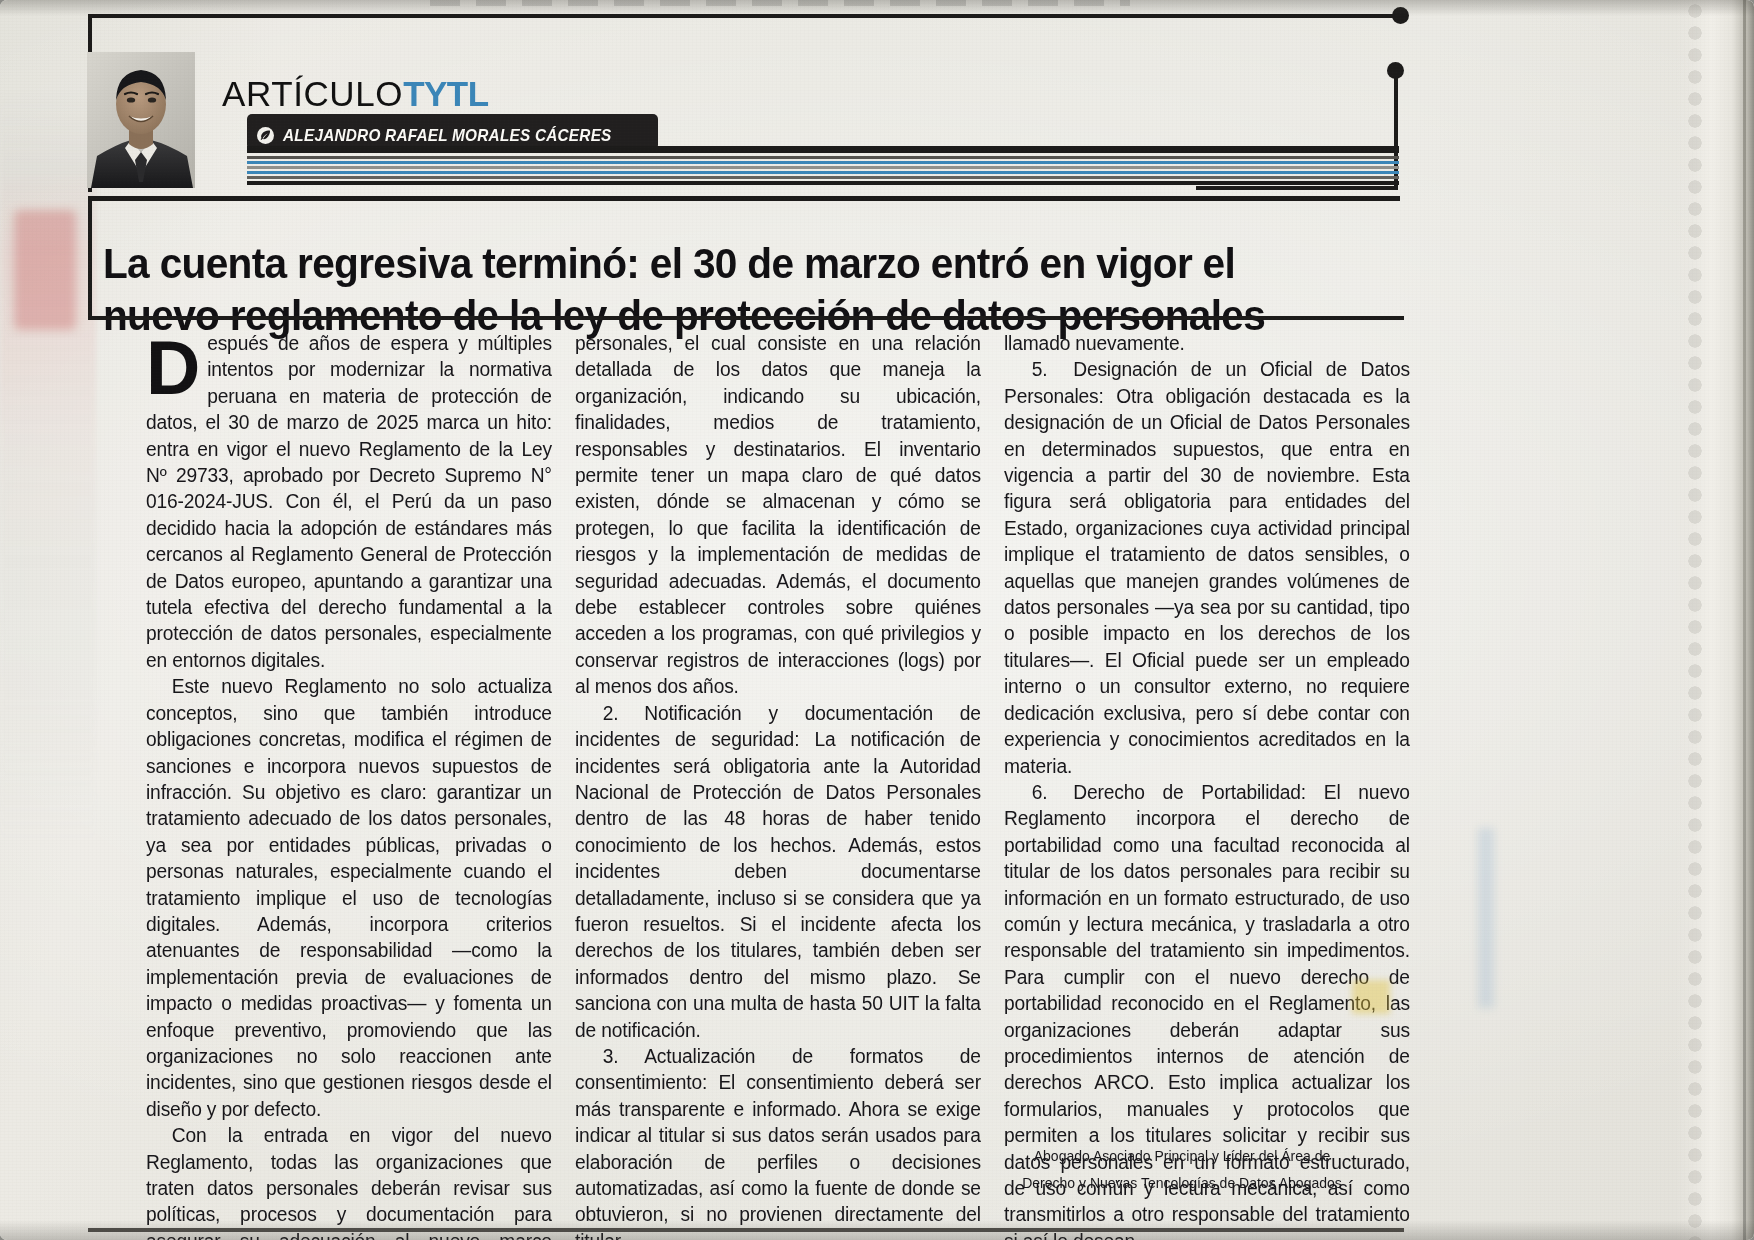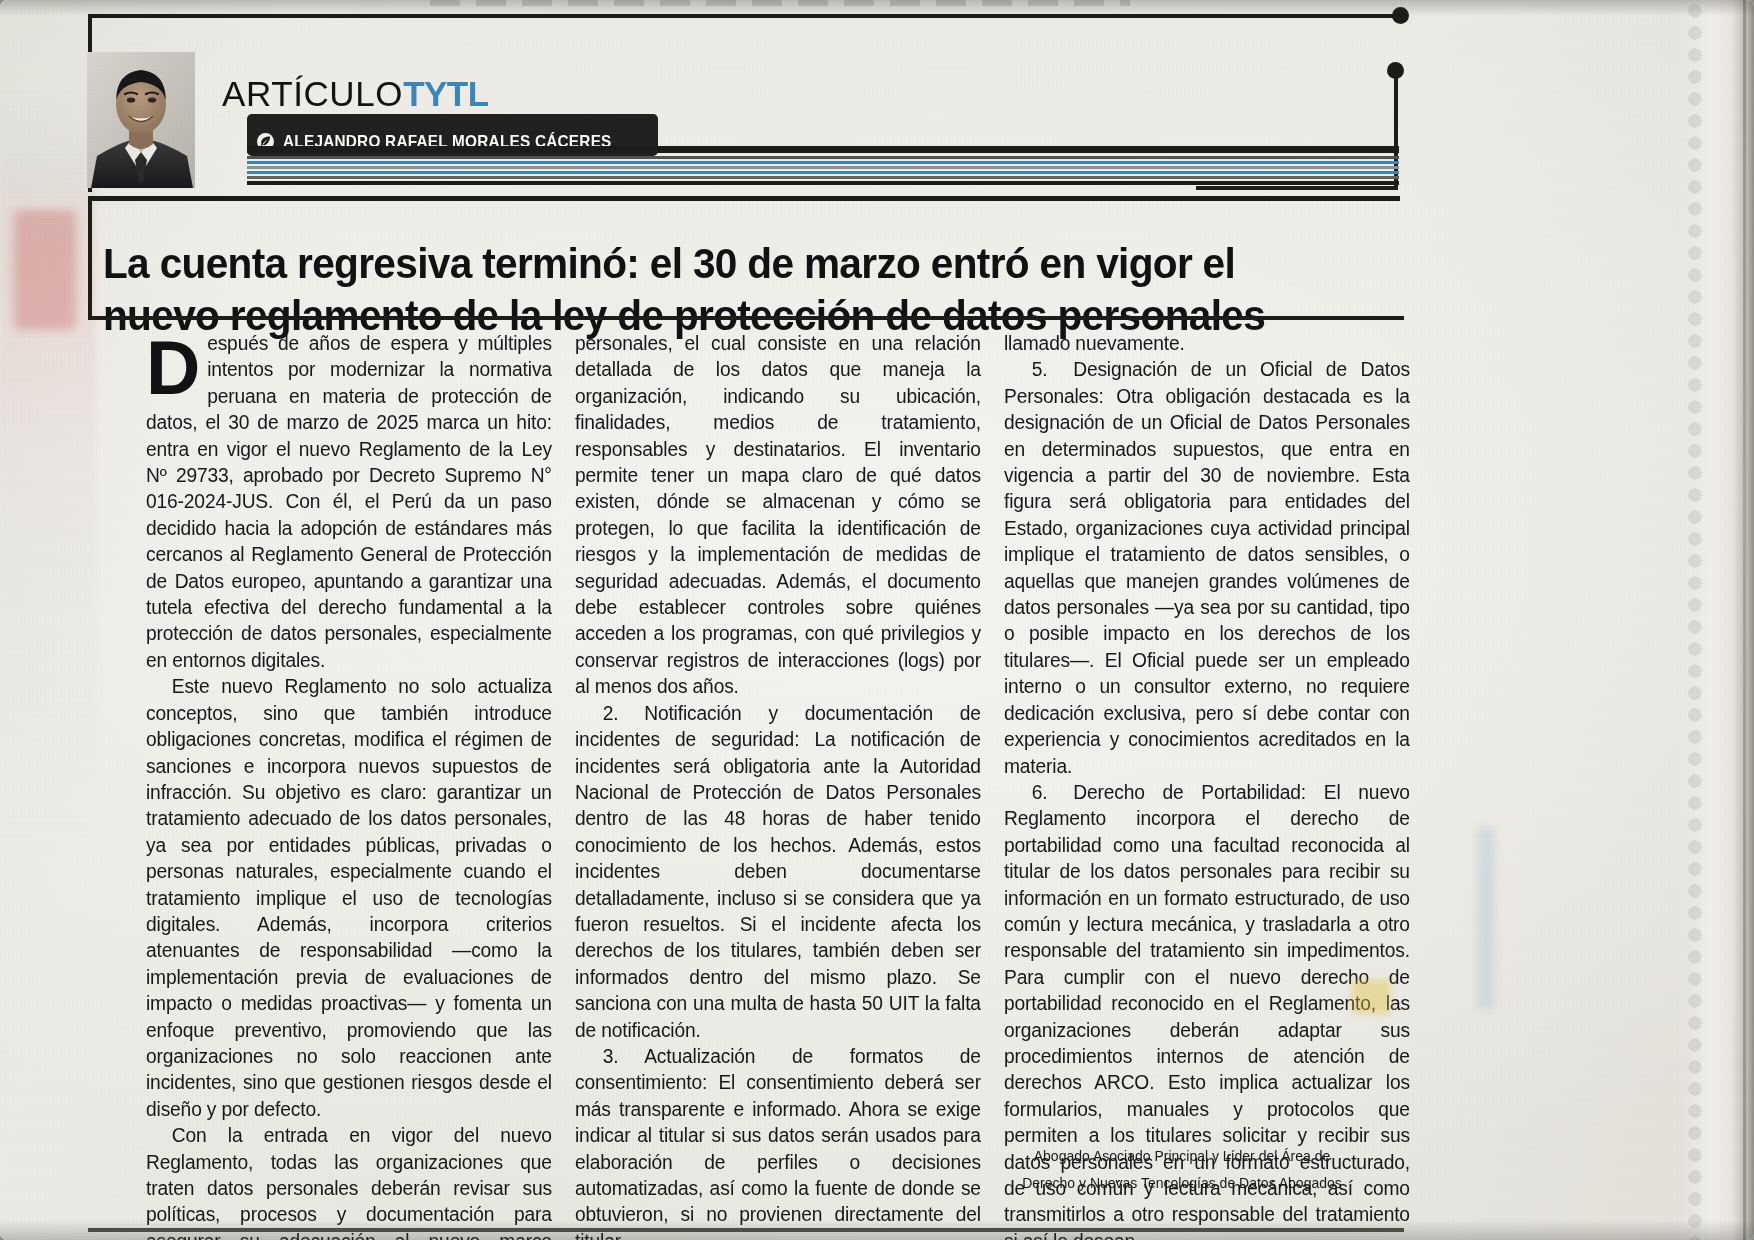--- a/index.html
+++ b/index.html
@@ -173,26 +173,27 @@
     font-weight: 700;
     color: #3b86b8;
     letter-spacing: -0.5px;
   }
 
   
   .author-bar {
     position: absolute;
     left: 247px; top: 114px;
     height: 30px;
-    padding: 12px 22px 0 10px;
+    padding: 6px 22px 0 10px;
     border-radius: 5px;
     background: #211f1f;
     display: flex;
     align-items: center;
     gap: 9px;
+    font-style: italic;
   }
   .author-badge {
     width: 17px; height: 17px;
     border-radius: 50%;
     background: #f2f1ec;
     display: flex;
     align-items: center;
     justify-content: center;
     flex: none;
   }

